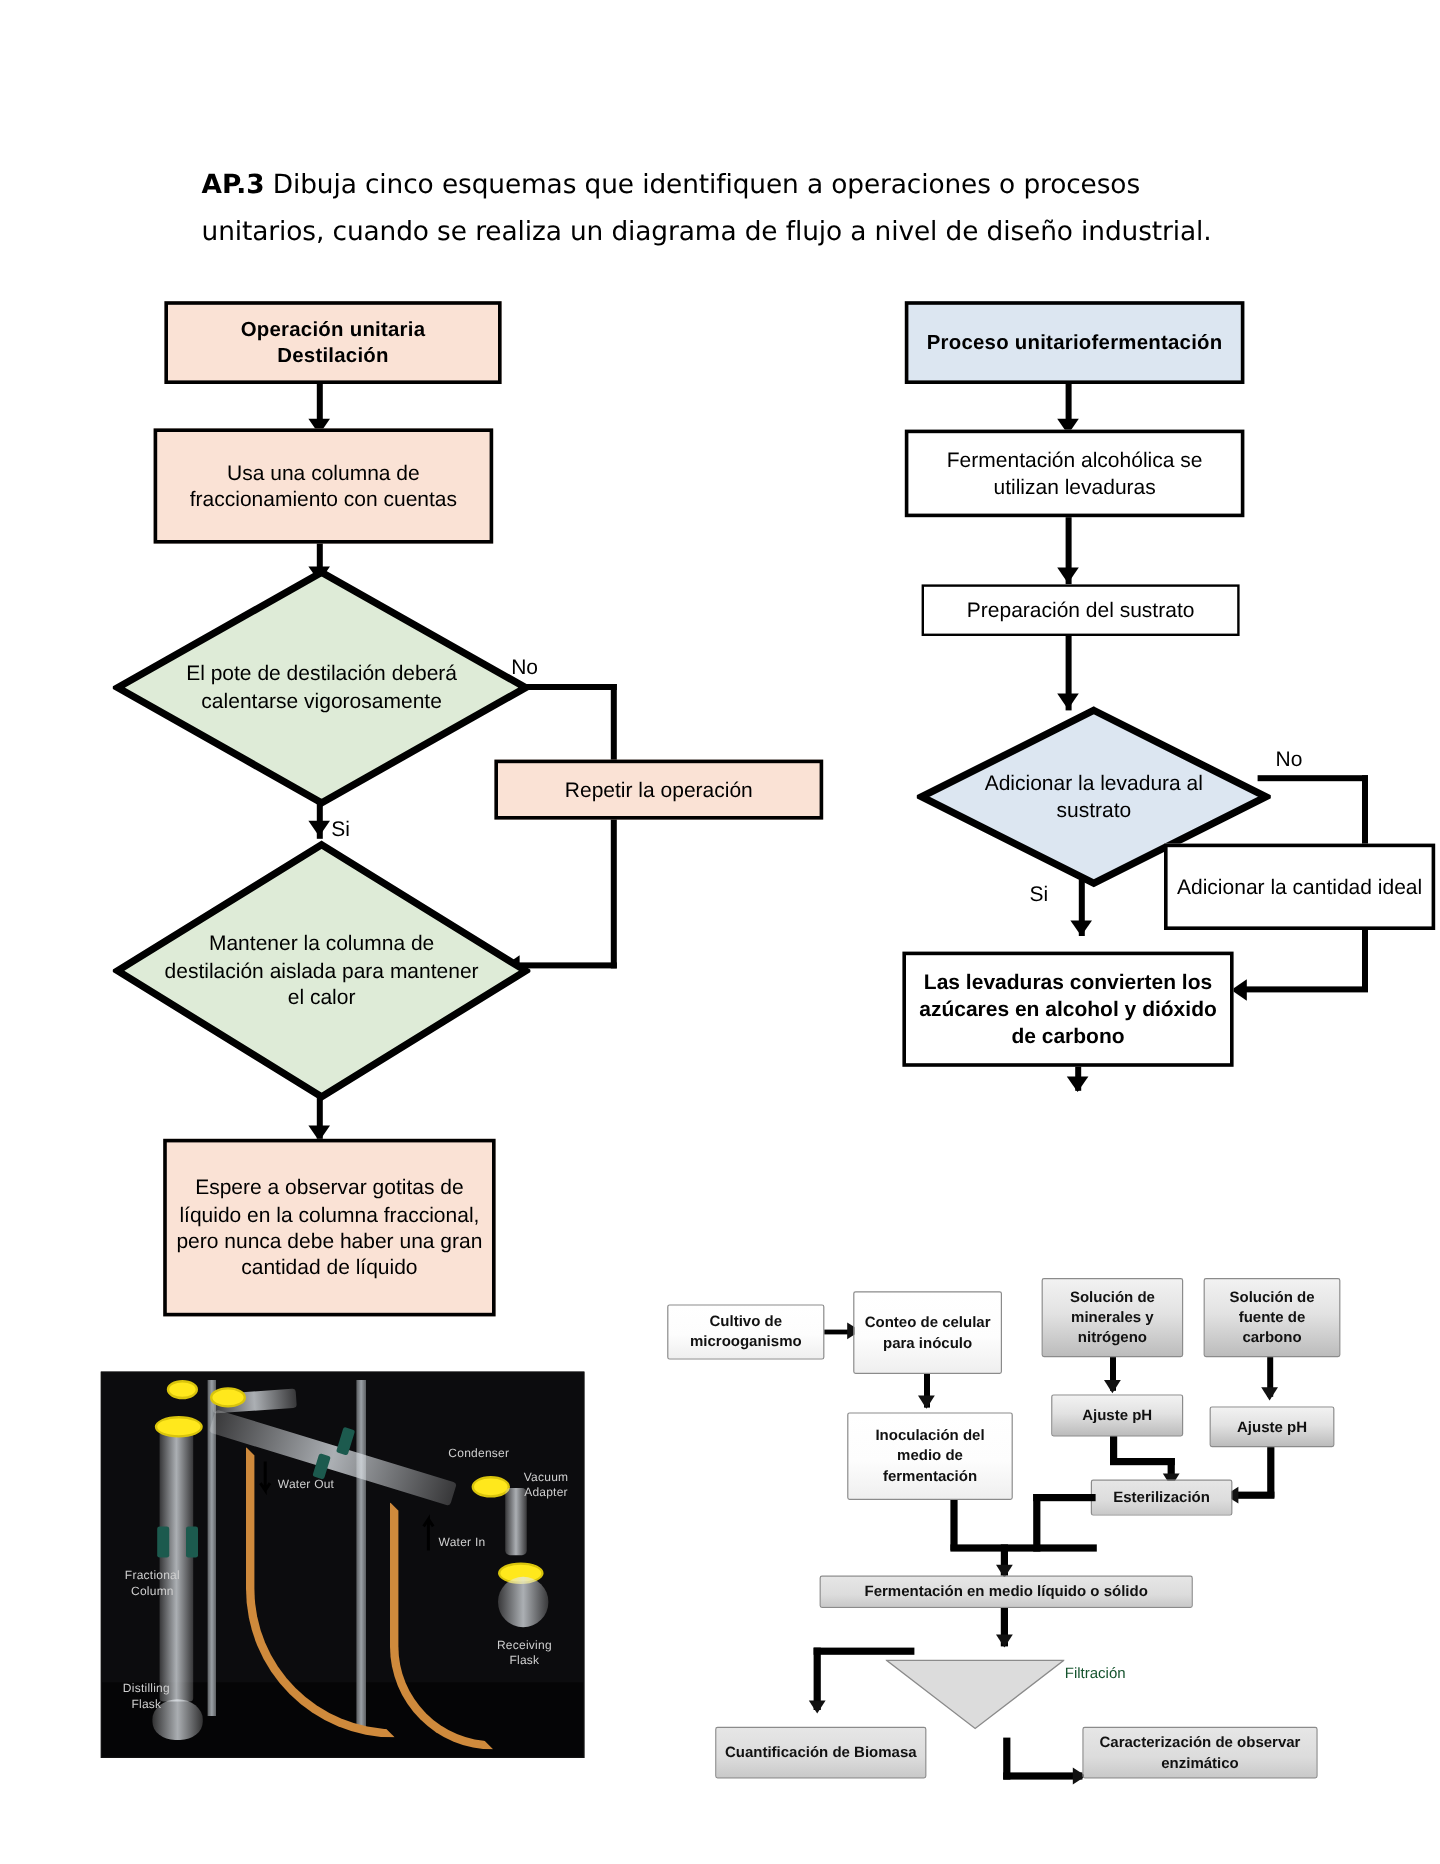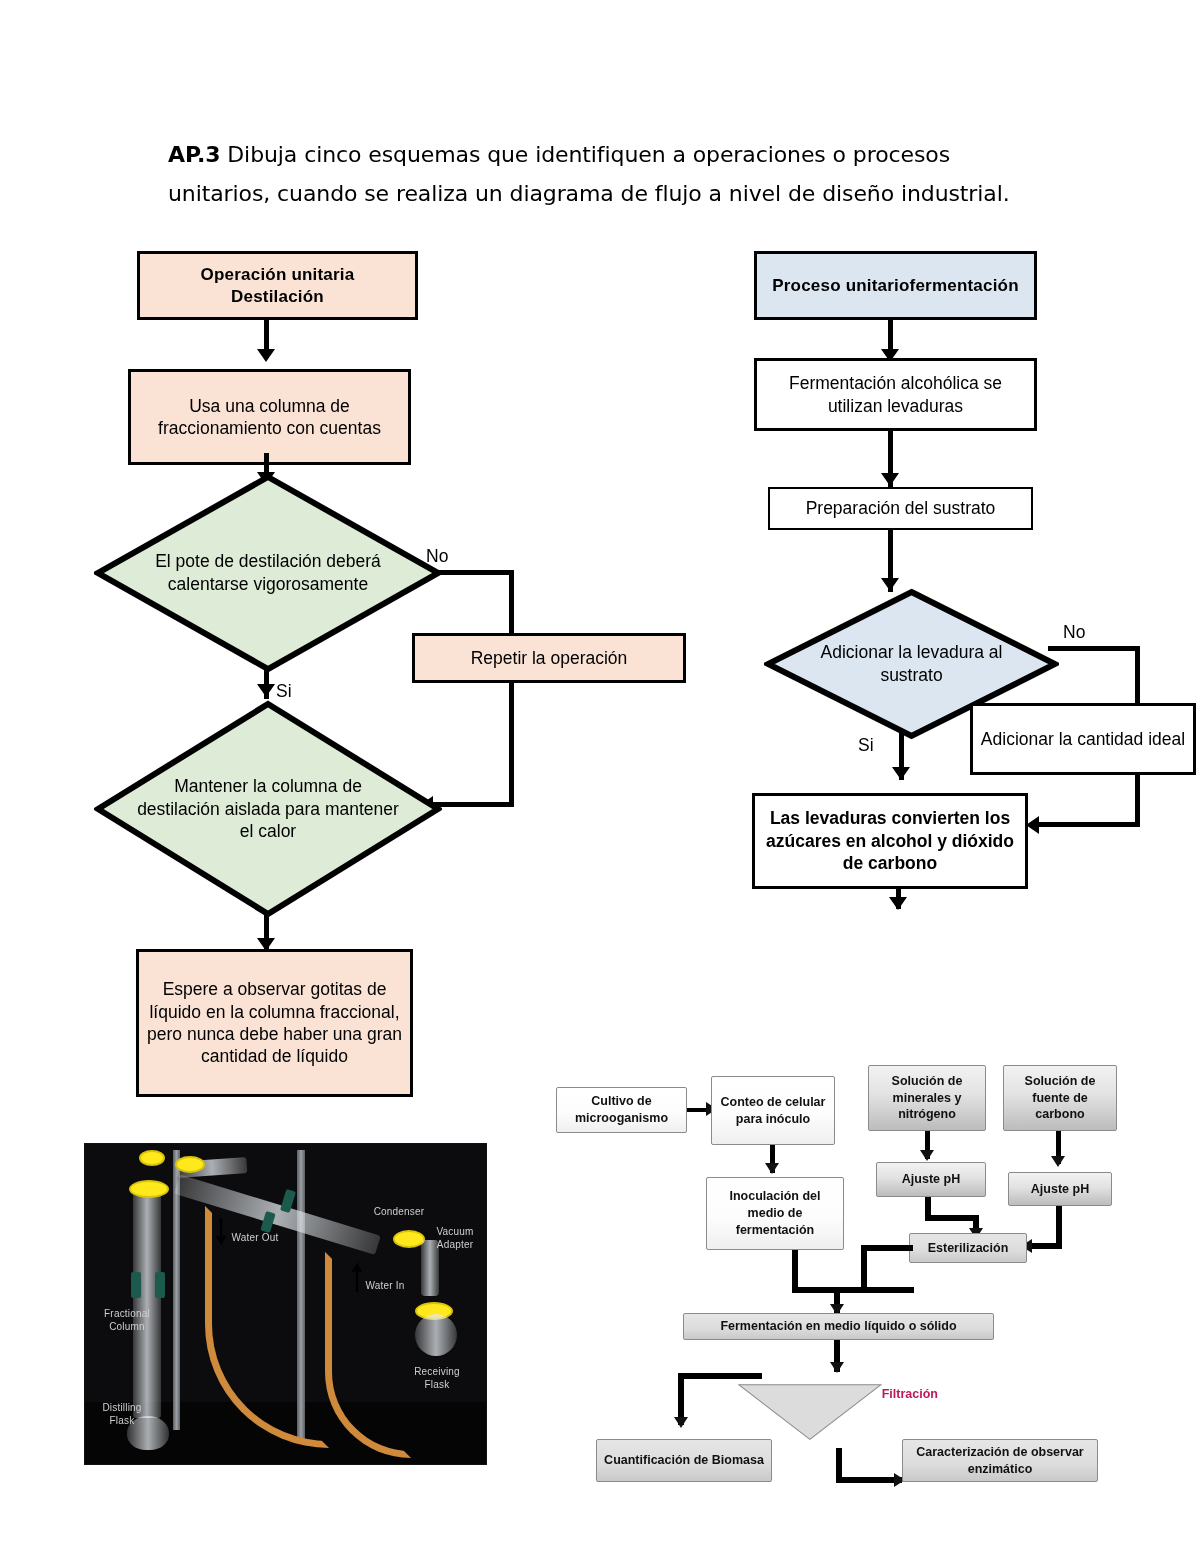--- a/index.html
+++ b/index.html
@@ -140,23 +140,23 @@
   }
   .tri {
     position: absolute;
     display: flex;
     align-items: flex-start;
     justify-content: center;
   }
   .tri .ttext {
     position: relative;
     font-size: 12.5px;
-    font-weight: bold;
+    font-weight: normal;
     padding-top: 14px;
-    color: #be185d;
+    color: #14532d;
   }
 
   
   #photo {
     position: absolute;
     left: 84px;
     top: 1143px;
     width: 403px;
     height: 322px;
     background: #0c0c0e;
@@ -207,21 +207,21 @@
   <div id="intro"><span class="ap">AP.3</span><span> Dibuja cinco esquemas que identifiquen a operaciones o procesos unitarios, cuando se realiza un diagrama de flujo a nivel de diseño industrial.</span></div>
 
   <div class="node peach bold" style="left:137px; top:251px; width:281px; height:69px; flex-direction:column;">
     <span>Operación unitaria</span>
     <span>Destilación</span>
   </div>
 
   <div class="ln v" style="left:264px; top:320px; height:38px;"></div>
   <div class="arrow down" style="left:257px; top:349px;"></div>
 
-  <div class="node peach" style="left:128px; top:357px; width:283px; height:96px;margin-top:12px;">Usa una columna de fraccionamiento con cuentas</div>
+  <div class="node peach" style="left:128px; top:357px; width:283px; height:96px;">Usa una columna de fraccionamiento con cuentas</div>
 
   <div class="ln v" style="left:264px; top:453px; height:30px;"></div>
   <div class="arrow down" style="left:257px; top:472px;"></div>
 
   <div class="diamond" style="left:94px; top:473px; width:348px; height:200px;">
     <svg width="348" height="200" viewBox="0 0 348 200">
       <polygon points="174,4 344,100 174,196 4,100" fill="#deebd7" stroke="#000" stroke-width="6"></polygon>
     </svg>
     <div class="dtext">El pote de destilación deberá calentarse vigorosamente</div>
   </div>

